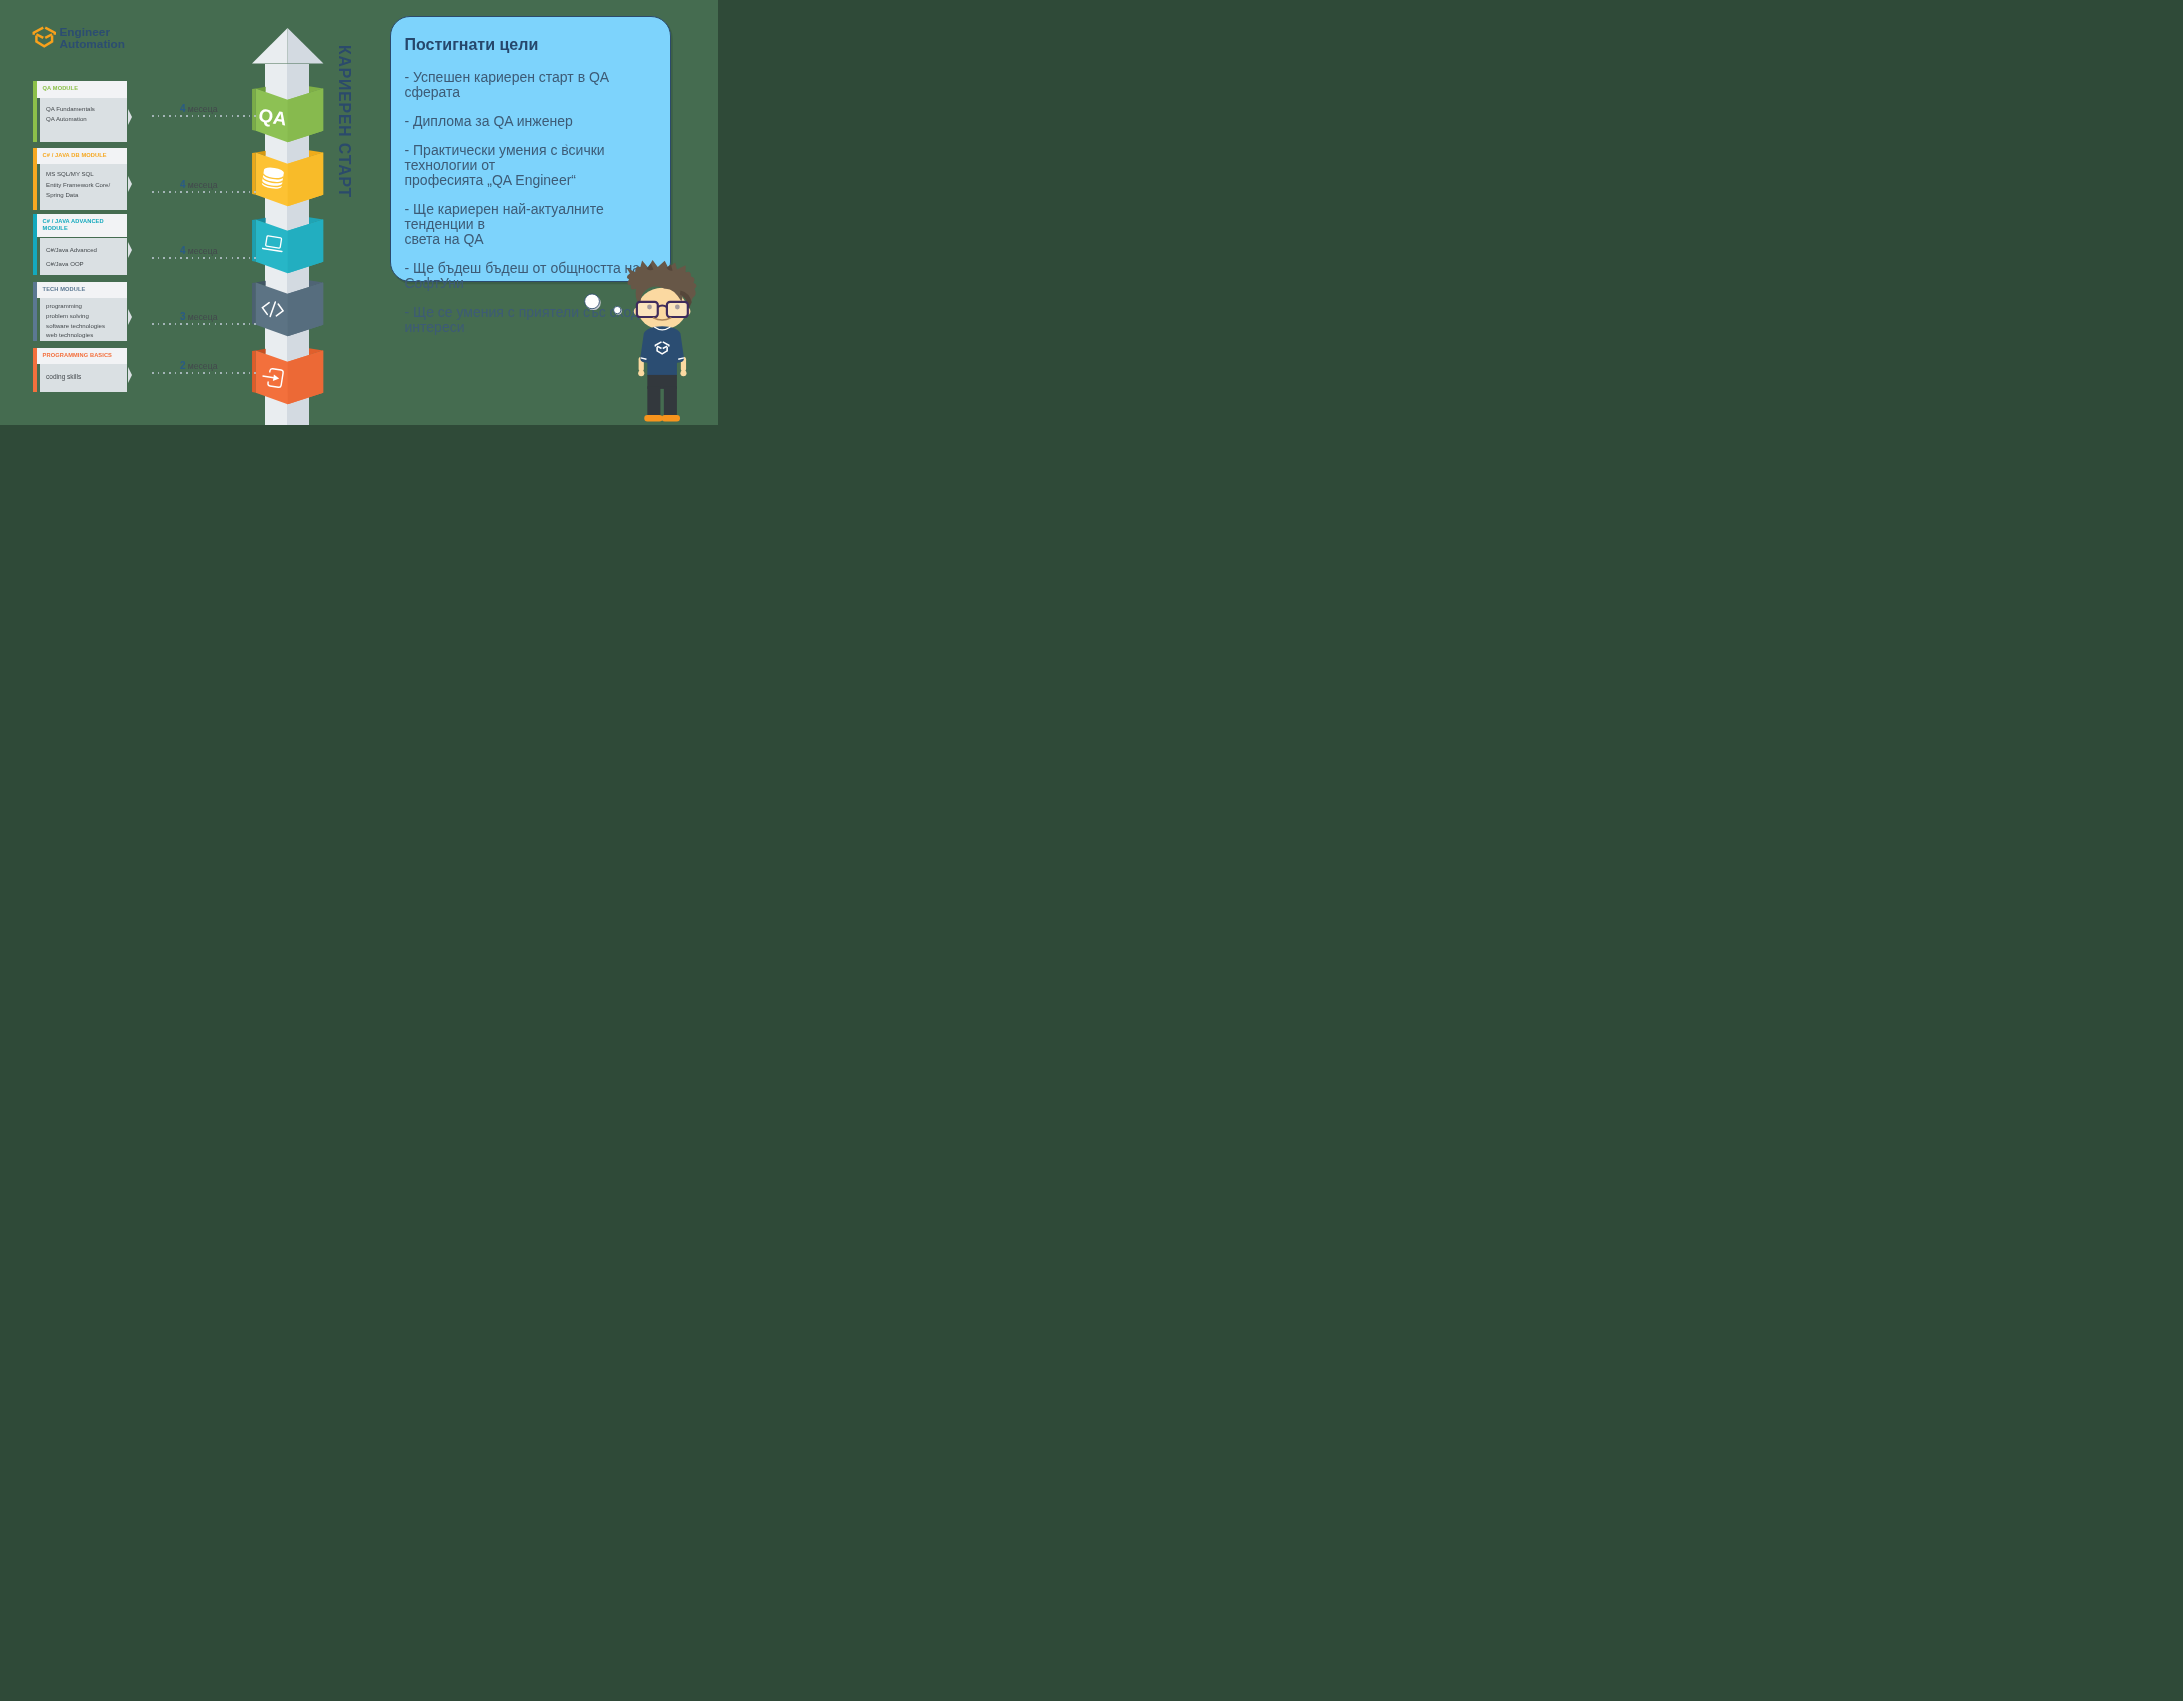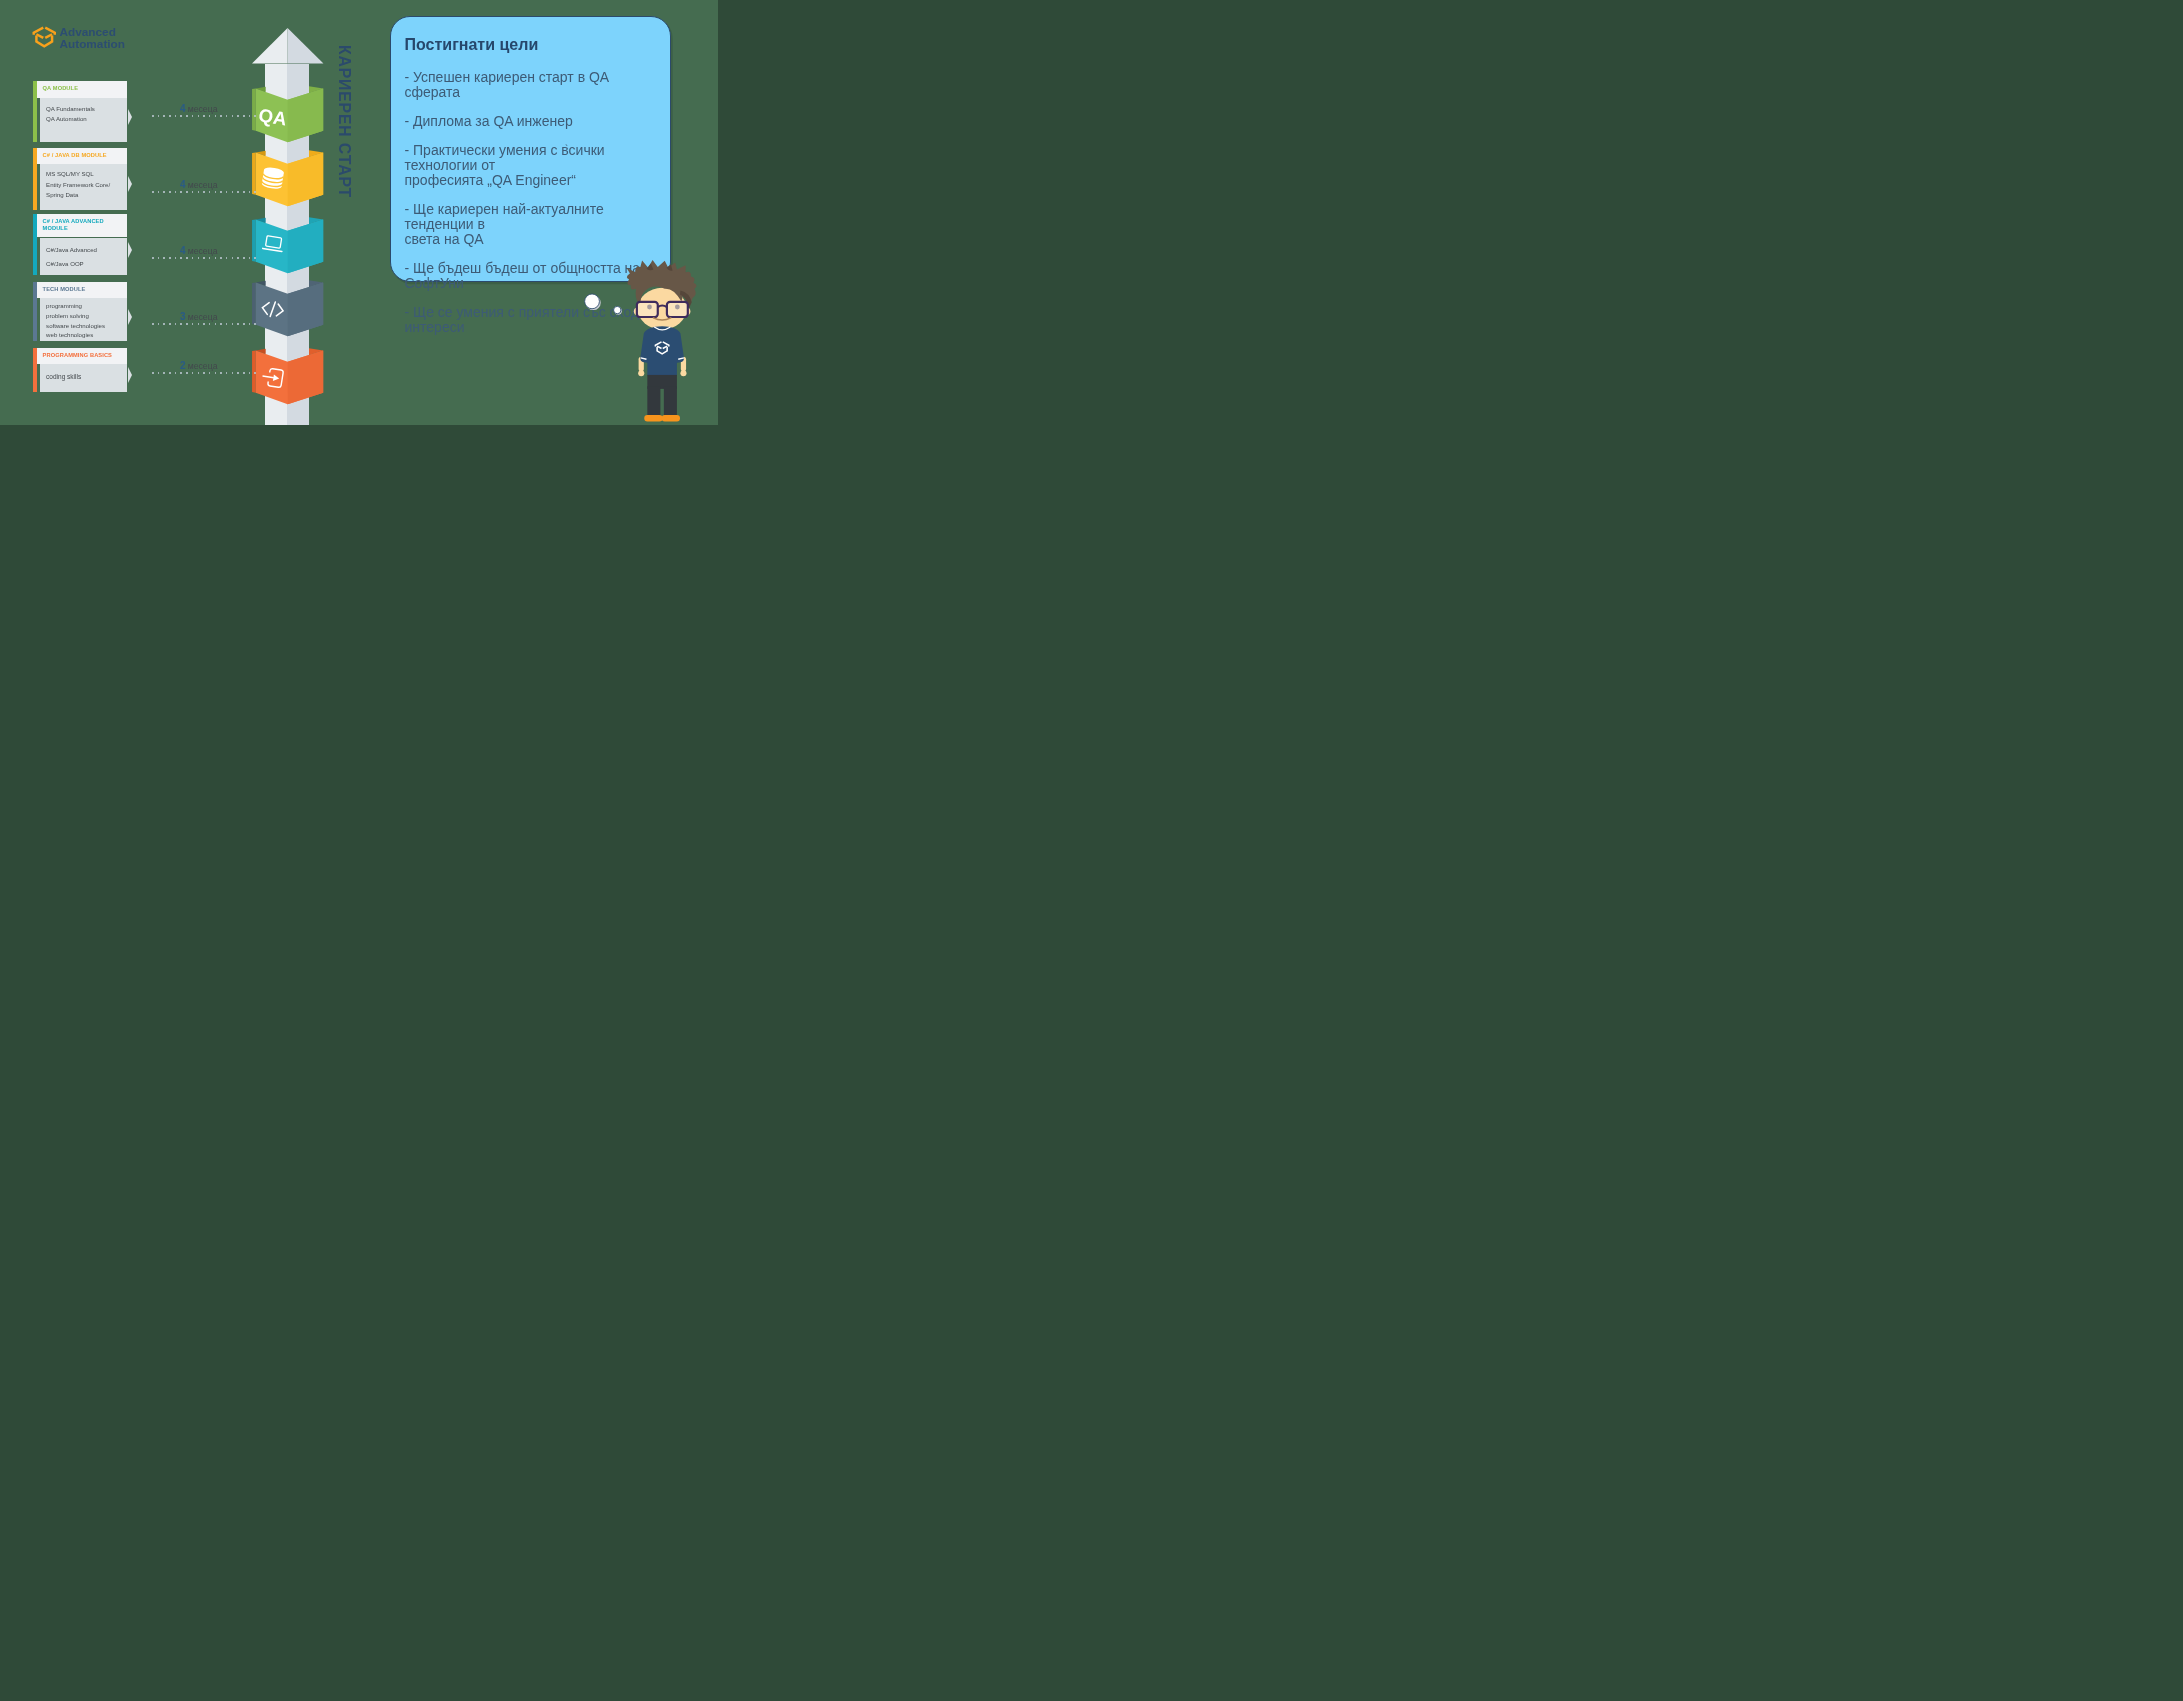--- a/index.html
+++ b/index.html
@@ -359,21 +359,21 @@
 
   <div class="logo">
     <svg width="24.5" height="23.6" viewBox="0 0 100 95" fill="none" stroke="var(--softuni_orange)" stroke-width="10">
       <path d="M46 6 L7 27 L7 35"></path>
       <path d="M54 6 L93 27 L93 35"></path>
       <path d="M18 33 L46 48"></path>
       <path d="M82 33 L54 48"></path>
       <path d="M18 38 L18 63 L50 82 L82 63 L82 38"></path>
     </svg>
     <div class="lt">
-      <div>Advanced</div>
+      <div>Engineer</div>
       <div>Automation</div>
     </div>
   </div>
 
   <div class="character">
     <svg width="137" height="165" viewBox="0 0 314 379">
 
       <circle cx="28" cy="98" r="17" fill="#c9ccd4"></circle>
       <circle cx="25" cy="95" r="17" fill="#fff" stroke="var(--navy)" stroke-width="2"></circle>
       <circle cx="85" cy="117" r="8.5" fill="#c9ccd4"></circle>

